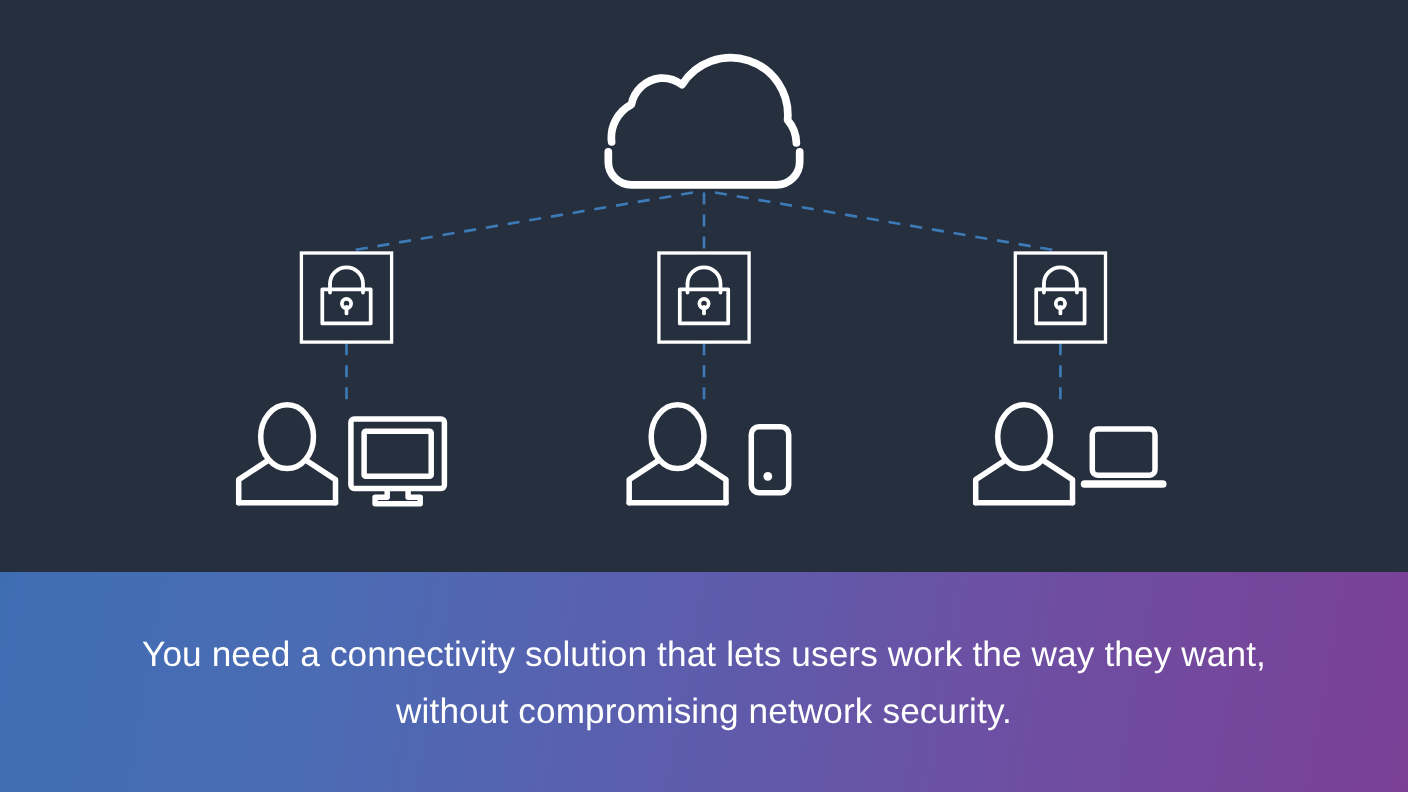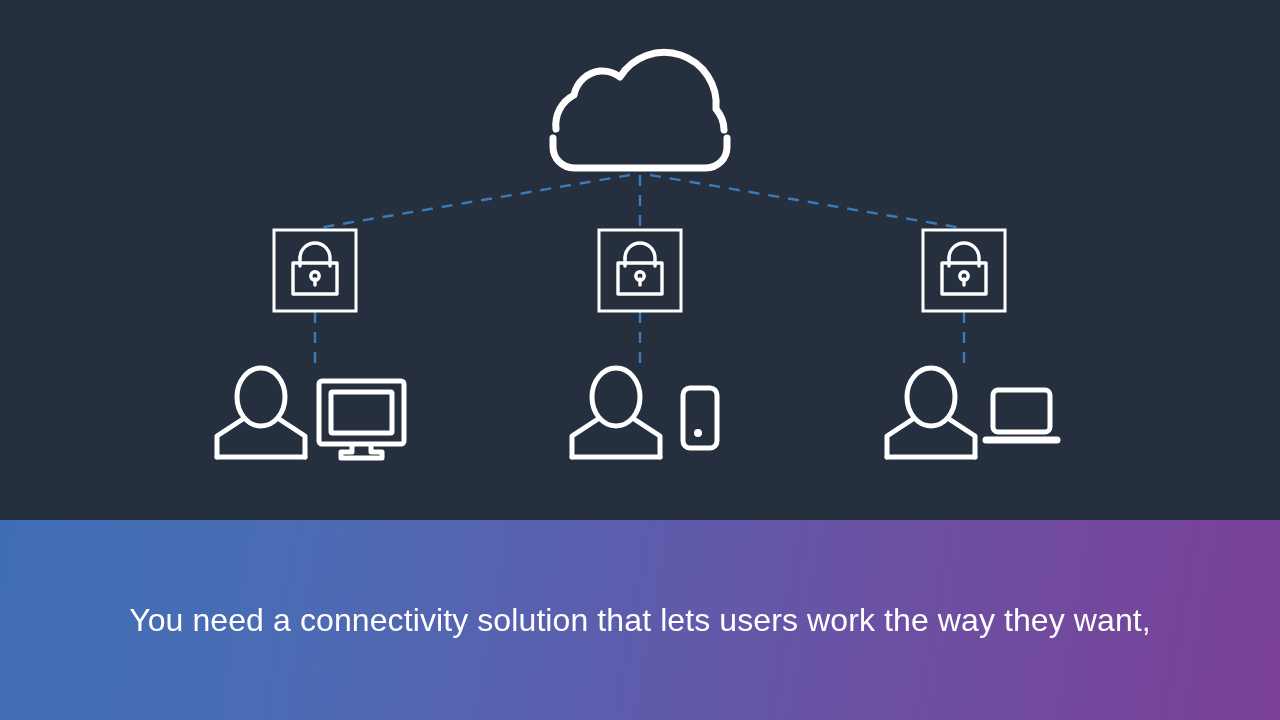--- a/index.html
+++ b/index.html
@@ -164,15 +164,16 @@
           <rect x="993" y="390" width="57" height="42" rx="5"></rect>
           <path d="M 986 440 L 1057 440" stroke-linecap="round" stroke-width="7"></path>
         </g>
       </g>
 
     </svg>
   </div>
 
   <div id="caption-bar">
     <div class="caption-line first">You need a connectivity solution that lets users work the way they want,</div>
+    <div class="caption-line">without compromising network security.</div>
   </div>
 
 </div>
 
 </body></html>

